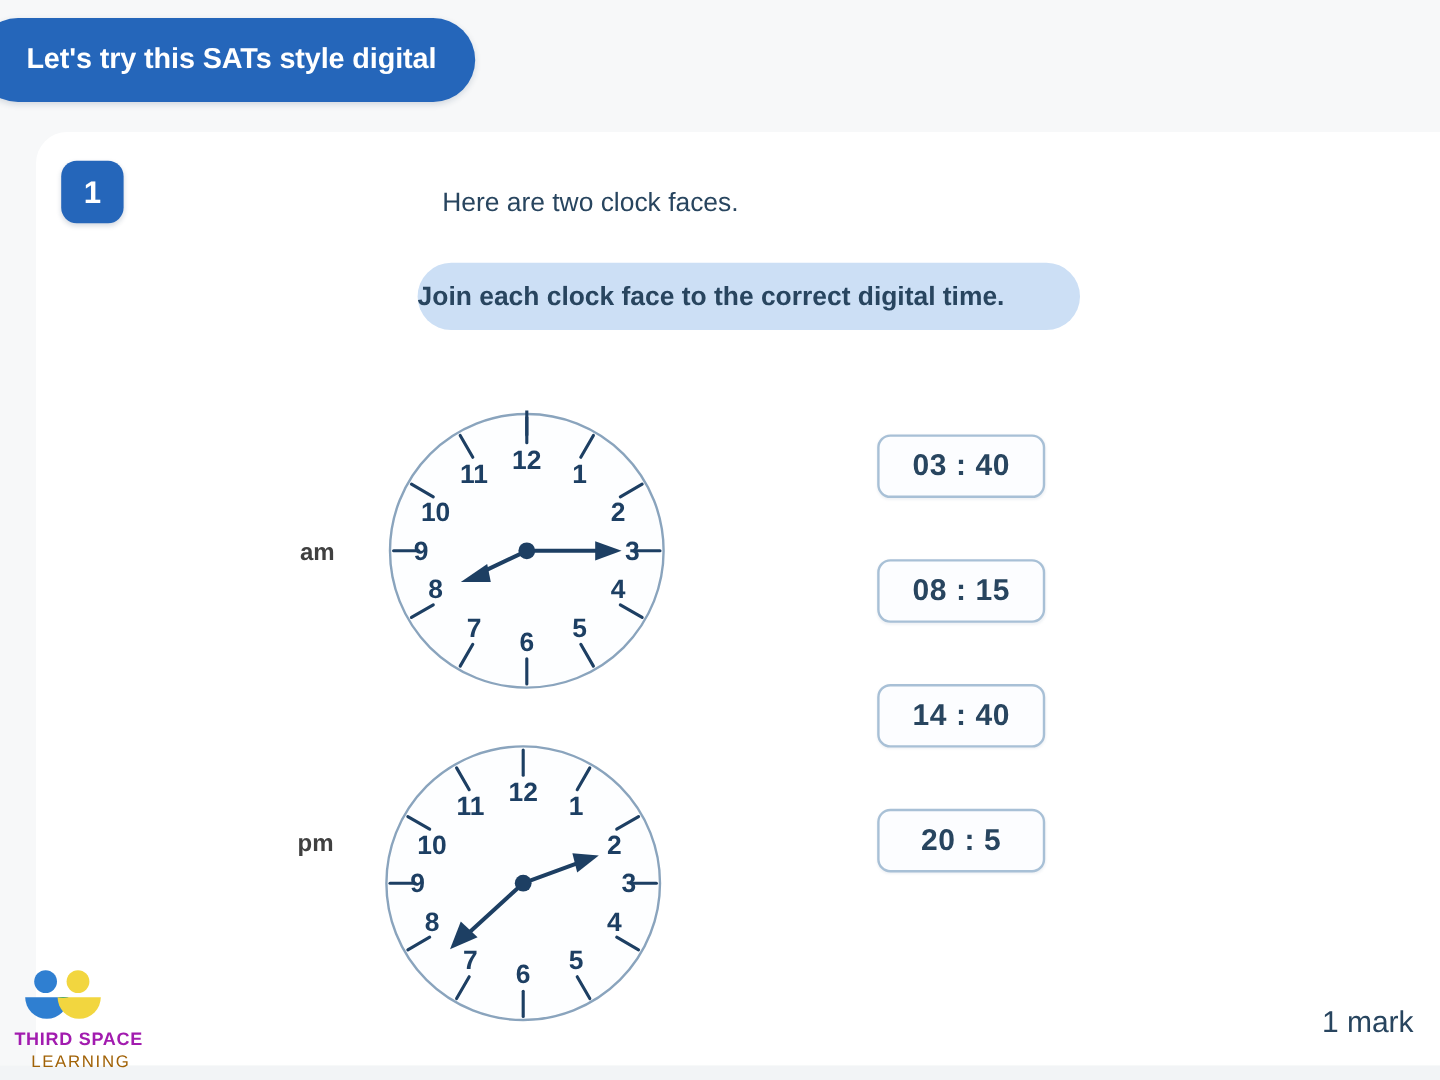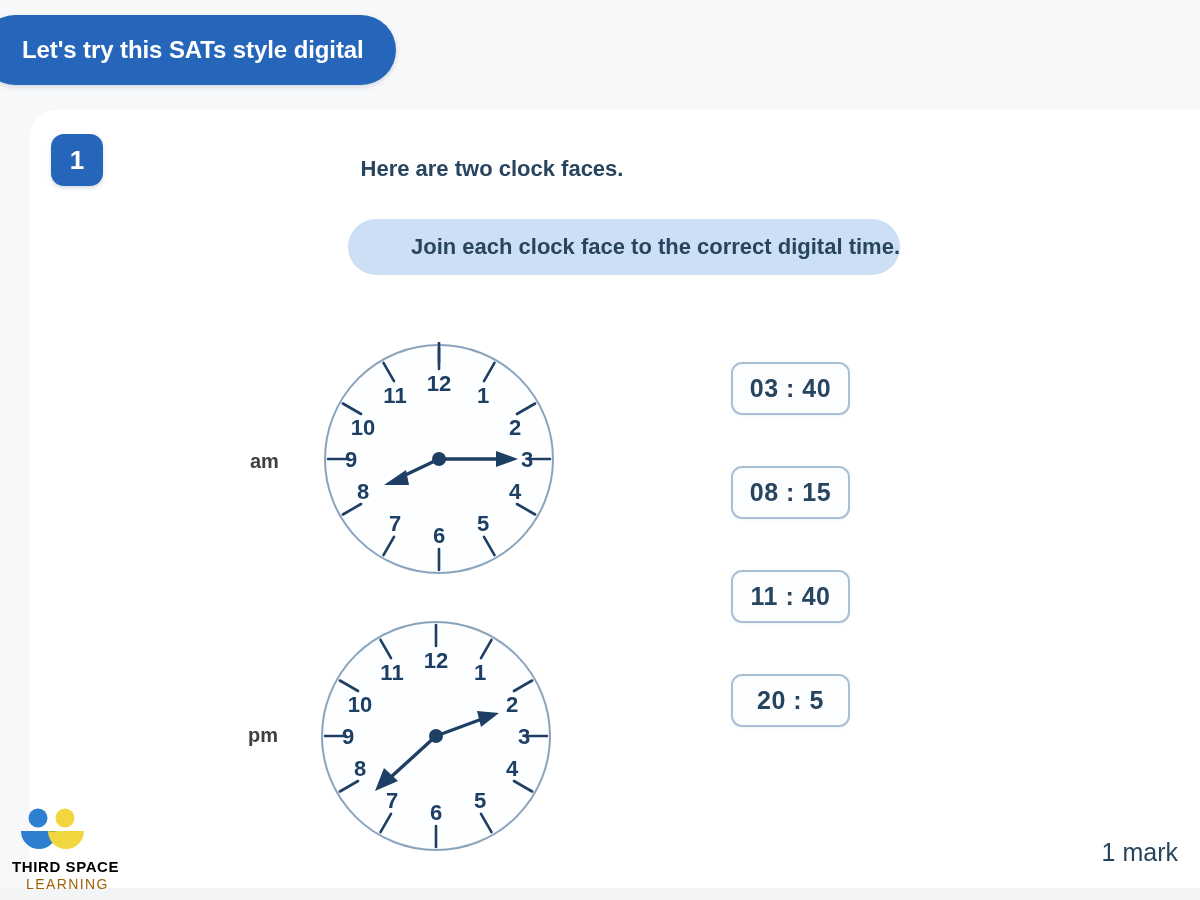--- a/index.html
+++ b/index.html
@@ -90,35 +90,35 @@
   }
 
   
   .prompt-line {
     position: absolute;
     left: 0;
     top: 156px;
     width: 984px;
     text-align: center;
     font-size: 22px;
-    font-weight: bold;
+    font-weight: normal;
     color: #28455f;
   }
 
   .instruction-pill {
     position: absolute;
     left: 348px;
     top: 219px;
     width: 552px;
     height: 56px;
     background: #ccdff5;
     border-radius: 28px;
     display: flex;
     align-items: center;
-    justify-content: flex-end;
+    justify-content: flex-start;
   }
 
   .instruction-pill span {
     font-size: 22px;
     font-weight: bold;
     color: #28455f;
   }
 
   
   .clock-wrap {
@@ -131,31 +131,31 @@
   .clock-svg { display: block; }
 
   .meridiem-label {
     position: absolute;
     font-size: 20px;
     font-weight: bold;
     color: #404040;
   }
 
   .meridiem-am { left: 250px; top: 450px; }
-  .meridiem-pm { left: 248px; top: 724px; }
+  .meridiem-pm { left: 248px; top: 692px; }
 
   
   .options-column {
     position: absolute;
     left: 731px;
     top: 362px;
   }
 
   .time-box {
-    width: 119px;
+    width: 140px;
     height: 53px;
     margin-bottom: 51px;
     border: 2px solid #a8c0d6;
     border-radius: 11px;
     background: #fcfdff;
     display: flex;
     align-items: center;
     justify-content: center;
     box-shadow: 0 1px 2px rgba(60, 90, 130, 0.08);
   }
@@ -174,21 +174,21 @@
     position: absolute;
     left: 12px;
     top: 806px;
   }
 
   .logo-mark { display: block; }
 
   .logo-text-1 {
     font-size: 15px;
     font-weight: bold;
-    color: #000000;
+    color: #a21caf;
     letter-spacing: 0.6px;
     margin-top: 2px;
   }
 
   .logo-text-2 {
     font-size: 14px;
     color: #a16207;
     letter-spacing: 1.4px;
     margin-left: 14px;
     margin-top: 1px;
@@ -311,21 +311,21 @@
   <div class="meridiem-label meridiem-pm">pm</div>
 
   <div class="options-column">
     <div class="time-box">
       <span>03 : 40</span>
     </div>
     <div class="time-box">
       <span>08 : 15</span>
     </div>
     <div class="time-box">
-      <span>11 : 40</span>
+      <span>14 : 40</span>
     </div>
     <div class="time-box">
       <span>20 : 5</span>
     </div>
   </div>
 
   <div class="logo-block">
     <svg class="logo-mark" width="80" height="50" viewBox="0 0 80 50">
       <circle cx="26" cy="12" r="9.5" fill="#2f7fd1"></circle>
       <circle cx="53" cy="12" r="9.5" fill="#f2d63f"></circle>

